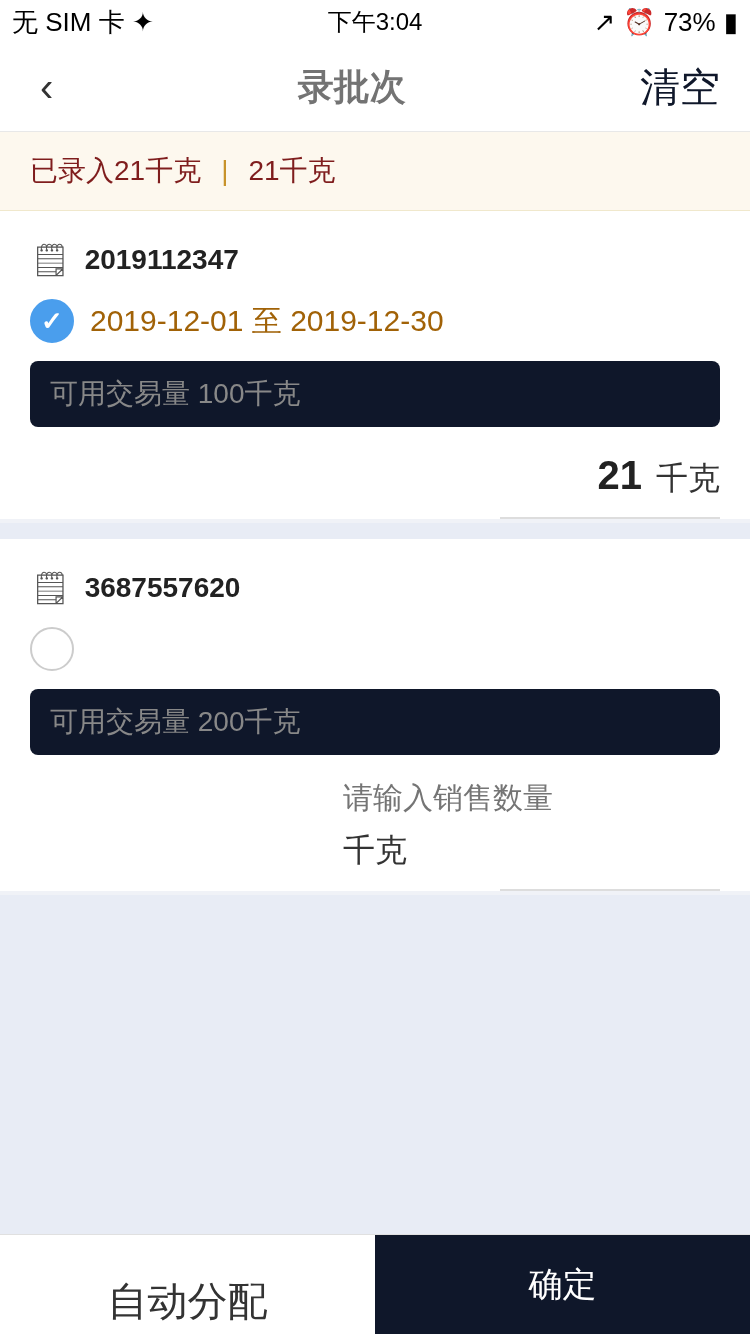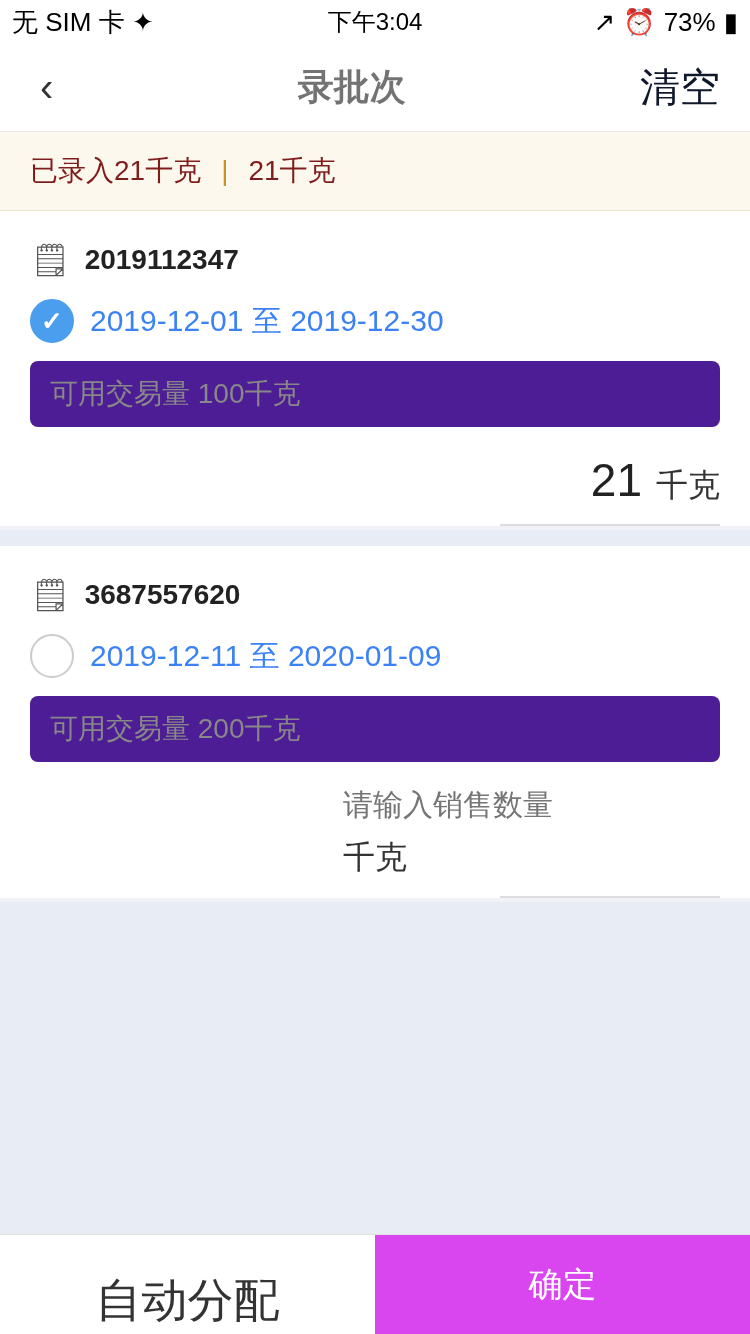--- a/index.html
+++ b/index.html
@@ -129,44 +129,44 @@
       border-color: #4a9eed;
     }
     .batch-checkbox.checked::after {
       content: '✓';
       color: #fff;
       font-size: 26px;
       font-weight: 700;
     }
     .batch-date {
       font-size: 30px;
-      color: #3b82f6;
+      color: #a16207;
     }
     .available-row {
       margin: 8px 30px 10px 30px;
-      background: #4c1d95;
+      background: #0f172a;
       border-radius: 8px;
       padding: 14px 20px;
     }
     .available-text {
       font-size: 28px;
       color: #888;
     }
 
     
     .amount-row {
       display: flex;
       align-items: baseline;
       justify-content: flex-end;
       padding: 16px 30px 16px 30px;
       gap: 14px;
     }
     .amount-value {
-      font-size: 46px;
-      font-weight: 400;
+      font-size: 40px;
+      font-weight: 700;
       color: #222;
     }
     .amount-unit {
       font-size: 32px;
       color: #333;
     }
     .amount-separator {
       height: 2px;
       background: #ddd;
       width: 220px;
@@ -218,34 +218,34 @@
       height: 100px;
       display: flex;
       background: #fff;
       border-top: 1px solid #e0e0e0;
     }
     .btn-auto {
       flex: 1;
       display: flex;
       align-items: center;
       justify-content: center;
-      font-size: 46px;
+      font-size: 40px;
       color: #333;
       background: #fff;
       cursor: pointer;
       margin-top: 33px;
     }
     .btn-confirm {
       flex: 1;
       display: flex;
       align-items: center;
       justify-content: center;
       font-size: 34px;
       color: #fff;
-      background: #d946ef;
+      background: #0f172a;
       cursor: pointer;
     }
 
     .spacer {
       height: 100px;
     }
   </style>
 </head>
 <body>
 
@@ -295,21 +295,20 @@
 
 <div style="height: 16px; background: #e8ecf5;"></div>
 
 <div class="batch-card">
   <div class="batch-header">
     <span class="batch-icon">🗒</span>
     <span class="batch-id">3687557620</span>
   </div>
   <div class="batch-row">
     <div class="batch-checkbox"></div>
-    <span class="batch-date">2019-12-11 至 2020-01-09</span>
   </div>
   <div class="available-row">
     <span class="available-text">可用交易量 200千克</span>
   </div>
   <div class="input-row">
     <input class="input-field" type="number" placeholder="请输入销售数量" style="">
     <span class="input-unit">千克</span>
   </div>
   <div class="input-separator"></div>
 </div>

